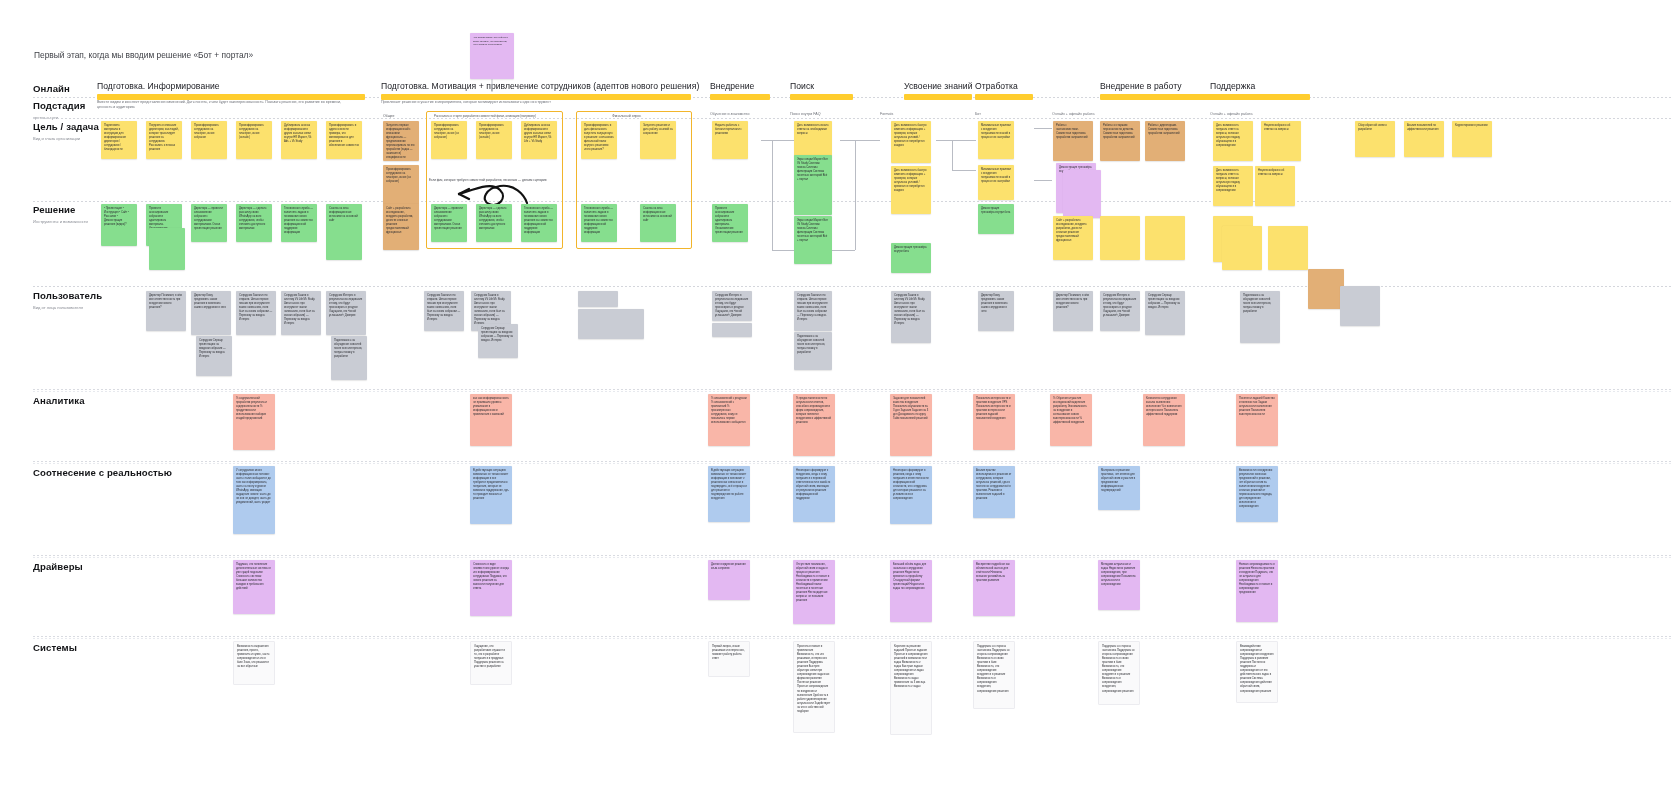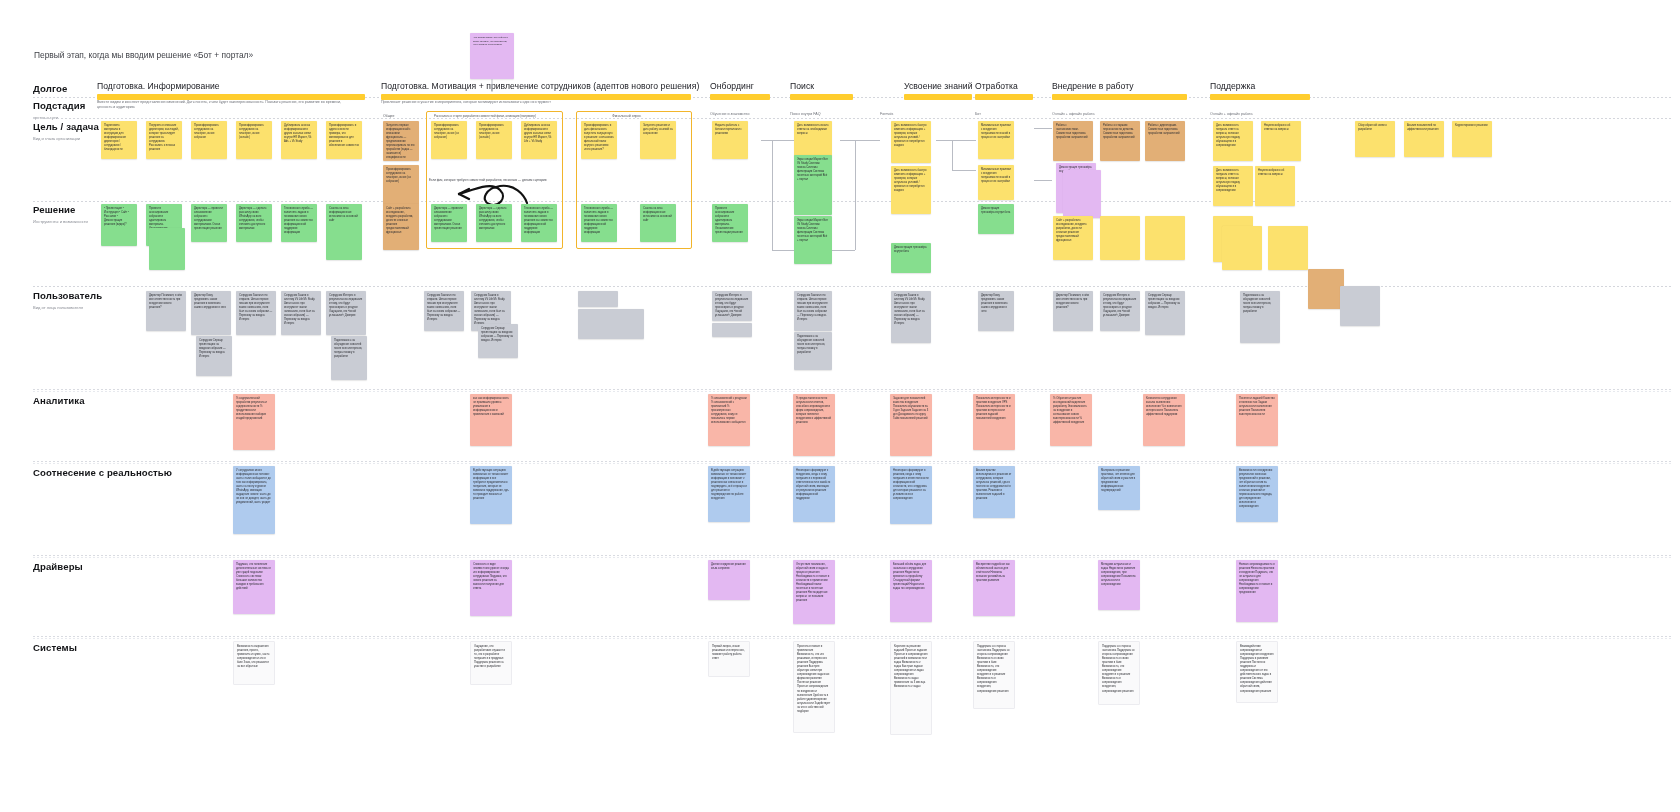--- a/index.html
+++ b/index.html
@@ -119,21 +119,21 @@
   svg.overlay { position: absolute; left:0; top:0; width:1680px; height:812px; pointer-events:none; }
 </style>
 </head>
 <body>
 
 <div id="board">
 
   <div class="subtitle">Первый этап, когда мы вводим решение «Бот + портал»</div>
 
   <div class="rowlabel" style="top:84px">
-    <div class="rl-title">Долгое</div>
+    <div class="rl-title">Онлайн</div>
   </div>
   <div class="rowlabel" style="top:101px">
     <div class="rl-title">Подстадия</div>
     <div class="rl-sub">кратко о сути</div>
   </div>
   <div class="rowlabel" style="top:122px">
     <div class="rl-title">Цель / задача</div>
     <div class="rl-sub">Вид и глаза организации</div>
   </div>
   <div class="rowlabel" style="top:205px">
@@ -168,36 +168,36 @@
 
   <div class="stage" style="left:97px;  top:81px; width:268px">
     <div class="st-name">Подготовка. Информирование</div>
     <div class="st-bar"></div>
   </div>
   <div class="stage" style="left:381px; top:81px; width:310px">
     <div class="st-name">Подготовка. Мотивация + привлечение сотрудников (адептов нового решения)</div>
     <div class="st-bar"></div>
   </div>
   <div class="stage" style="left:710px; top:81px; width:60px">
-    <div class="st-name">Онбординг</div>
+    <div class="st-name">Внедрение</div>
     <div class="st-bar"></div>
   </div>
   <div class="stage" style="left:790px; top:81px; width:63px">
     <div class="st-name">Поиск</div>
     <div class="st-bar"></div>
   </div>
   <div class="stage" style="left:904px; top:81px; width:68px">
     <div class="st-name">Усвоение знаний</div>
     <div class="st-bar"></div>
   </div>
   <div class="stage" style="left:975px; top:81px; width:58px">
     <div class="st-name">Отработка</div>
     <div class="st-bar"></div>
   </div>
-  <div class="stage" style="left:1052px; top:81px; width:135px">
+  <div class="stage" style="left:1100px; top:81px; width:135px">
     <div class="st-name">Внедрение в работу</div>
     <div class="st-bar"></div>
   </div>
   <div class="stage" style="left:1210px; top:81px; width:100px">
     <div class="st-name">Поддержка</div>
     <div class="st-bar"></div>
   </div>
 
   <div class="substage" style="left:97px; top:100px; width:255px">Вместе видим и конспект представления изменений. Дать понять, к чем будет заинтересованность. Показать решение, его развитие во времени, ценность и аудиторию.</div>
   <div class="substage" style="left:381px; top:100px; width:300px">Привлекает решение и участие в мероприятиях, которые мотивируют использовать один инструмент</div>

